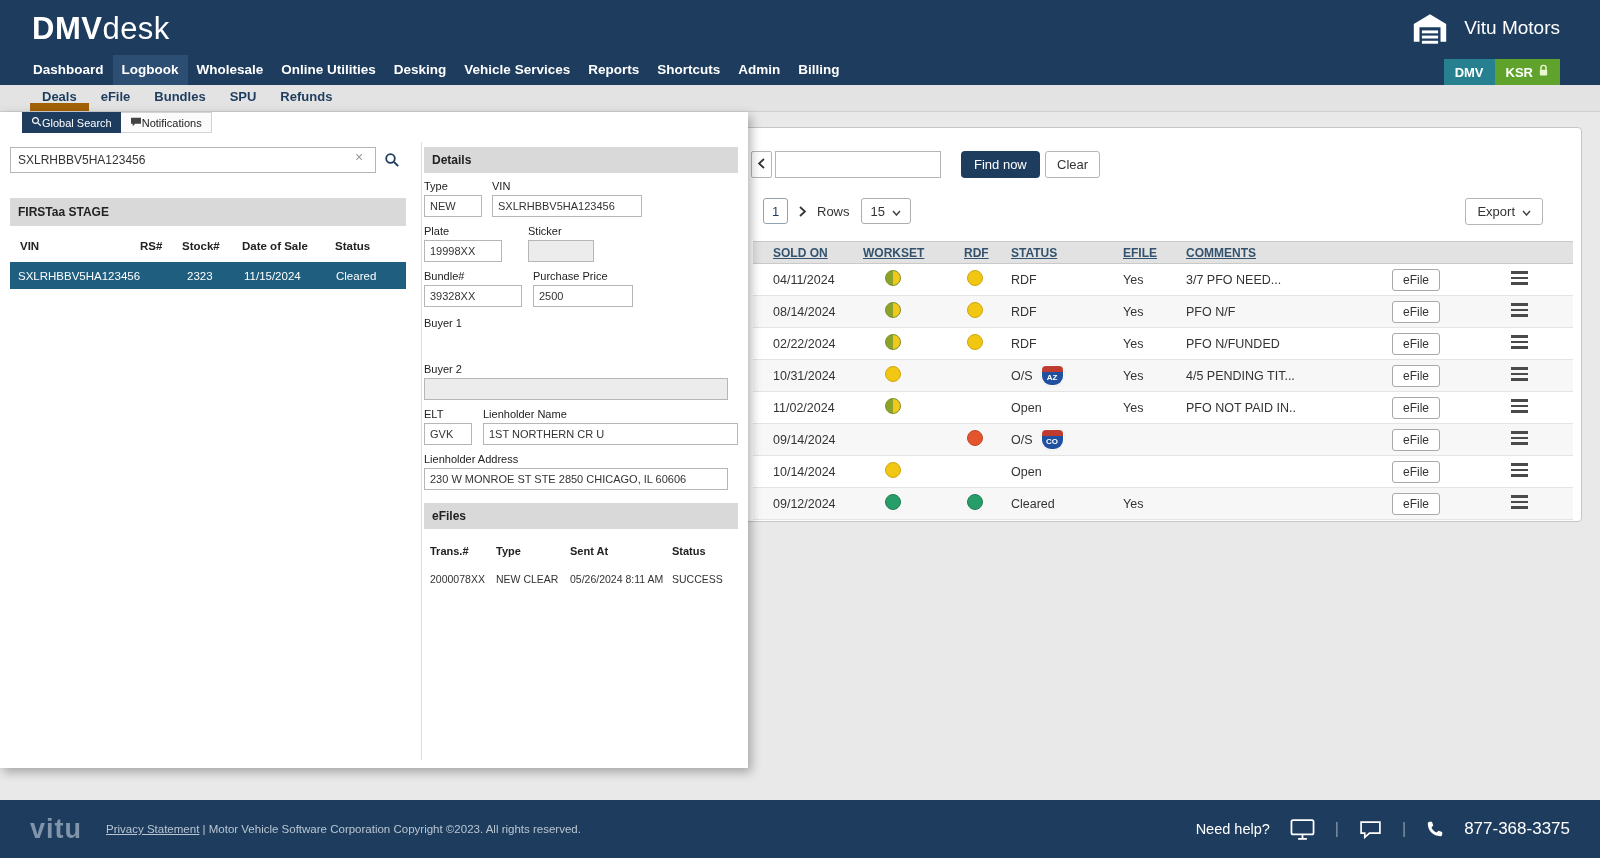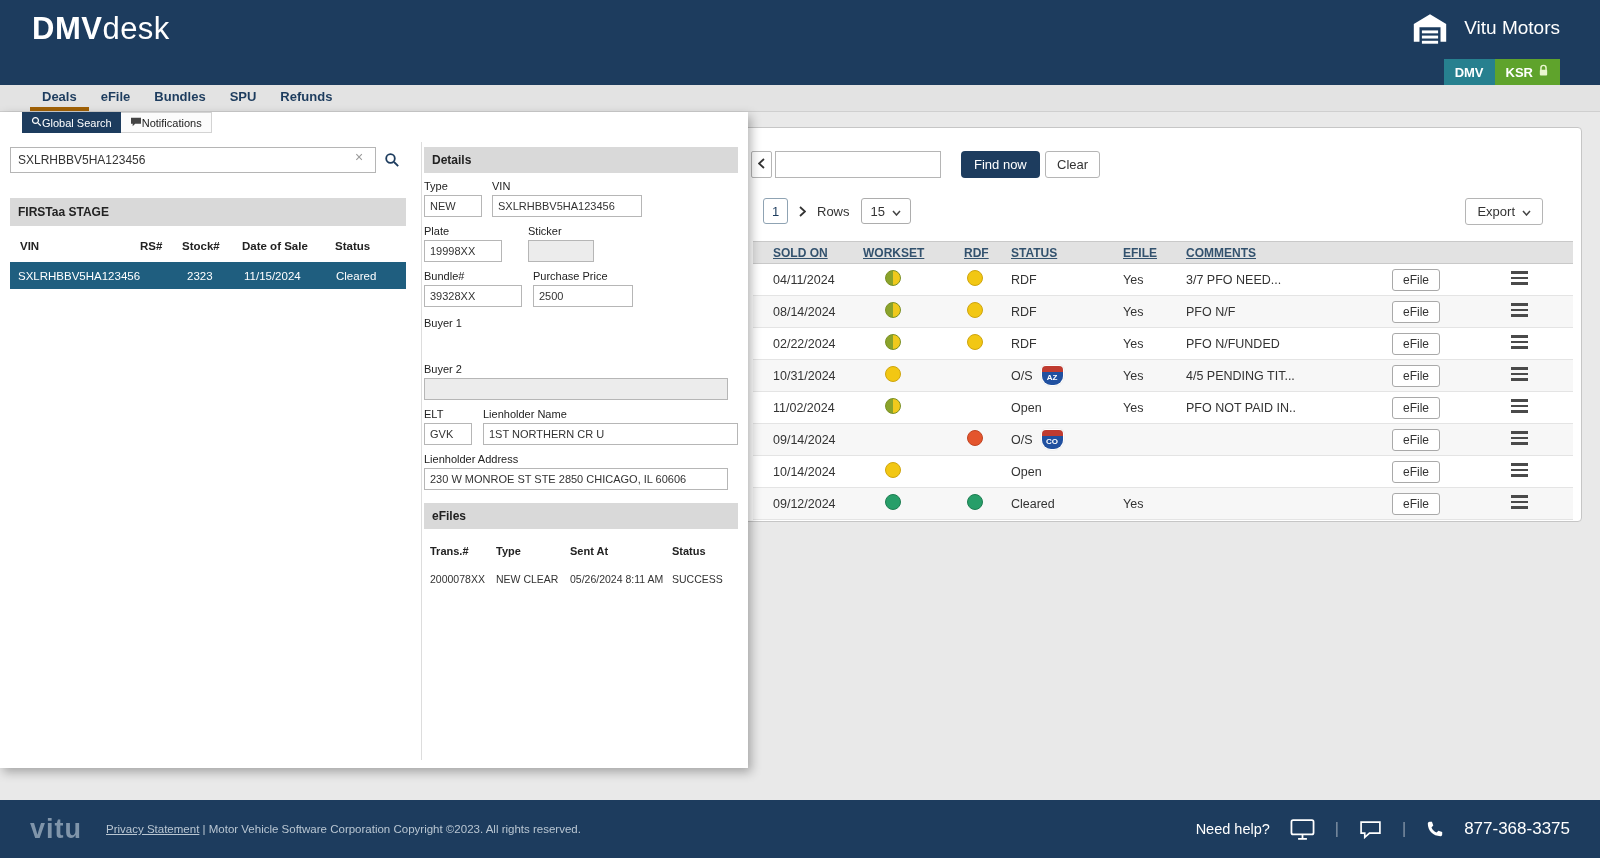--- a/index.html
+++ b/index.html
@@ -15,21 +15,21 @@
   .mainnav a{display:block;padding:7px 9px 8px;color:#fff;font-weight:700;font-size:13.5px;text-decoration:none}
   .mainnav a.active{background:#2c4e72}
   .badges{position:absolute;right:40px;bottom:0;display:flex}
   .badge{height:26px;display:flex;align-items:center;gap:5px;padding:0 11px;color:#fff;font-weight:700;font-size:13px}
   .badge.dmv{background:#27808f}
   .badge.ksr{background:#5fa32c}
 
   
   .subnav{height:27px;background:#e3e3e3;border-bottom:1px solid #cfcfcf;display:flex;padding-left:30px}
   .subnav a{padding:4px 12px 2px;font-size:13px;font-weight:700;color:#1d3c5e;text-decoration:none}
-  .subnav a.active{border-bottom:4px solid #a16207}
+  .subnav a.active{border-bottom:8px solid #a16207}
 
   .content{position:relative;height:688px}
 
   
   .main-card{position:absolute;left:740px;top:15px;width:842px;height:395px;background:#fff;border:1px solid #c6c6c6;border-radius:4px}
   .collapse-btn{position:absolute;left:10px;top:23px;width:21px;height:27px;background:#fff;border:1px solid #b5b5b5;border-radius:2px;display:flex;align-items:center;justify-content:center;cursor:pointer}
   .deal-search{position:absolute;left:34px;top:23px;width:166px;height:27px;border:1px solid #b5b5b5;font-size:12px;padding:0 6px;font-family:"Liberation Sans",sans-serif}
   .btn-find{position:absolute;left:220px;top:23px;height:27px;padding:0 13px;background:#1d3c5e;color:#fff;border:none;border-radius:4px;font-size:13px;font-family:"Liberation Sans",sans-serif;cursor:pointer}
   .btn-clear{position:absolute;left:304px;top:23px;height:27px;padding:0 11px;background:#fff;border:1px solid #b5b5b5;border-radius:3px;font-size:13px;color:#333;font-family:"Liberation Sans",sans-serif;cursor:pointer}
   .pager{position:absolute;left:22px;top:70px;display:flex;align-items:center;gap:11px}
@@ -137,20 +137,32 @@
       <span class="iconbtn">
         <svg viewBox="0 0 24 21" width="40" height="34">
             <path d="M2 8 L12 2 L22 8 V19 H18.5 V10 H5.5 V19 H2 Z" fill="#fff"></path>
             <rect x="7" y="12" width="10" height="1.8" fill="#fff"></rect>
             <rect x="7" y="15.2" width="10" height="1.8" fill="#fff"></rect>
             <rect x="7" y="18.4" width="10" height="1.8" fill="#fff"></rect>
           </svg>
       </span>
       <span>Vitu Motors</span>
     </div>
+    <nav class="mainnav">
+      <a href="#">Dashboard</a>
+      <a href="#" class="active">Logbook</a>
+      <a href="#">Wholesale</a>
+      <a href="#">Online Utilities</a>
+      <a href="#">Desking</a>
+      <a href="#">Vehicle Services</a>
+      <a href="#">Reports</a>
+      <a href="#">Shortcuts</a>
+      <a href="#">Admin</a>
+      <a href="#">Billing</a>
+    </nav>
     <div class="badges">
       <span class="badge dmv">
           <span>DMV</span>
         </span>
       <span class="badge ksr">
         <span>KSR</span>
         <span>
           <svg viewBox="0 0 12 14" width="11" height="13">
               <path d="M3.2 6.5 V4.2 a2.8 2.8 0 0 1 5.6 0 V6.5" fill="none" stroke="#eaf7d0" stroke-width="1.6"></path>
               <rect x="2" y="6.2" width="8" height="6.2" rx="1" fill="#eaf7d0"></rect>

